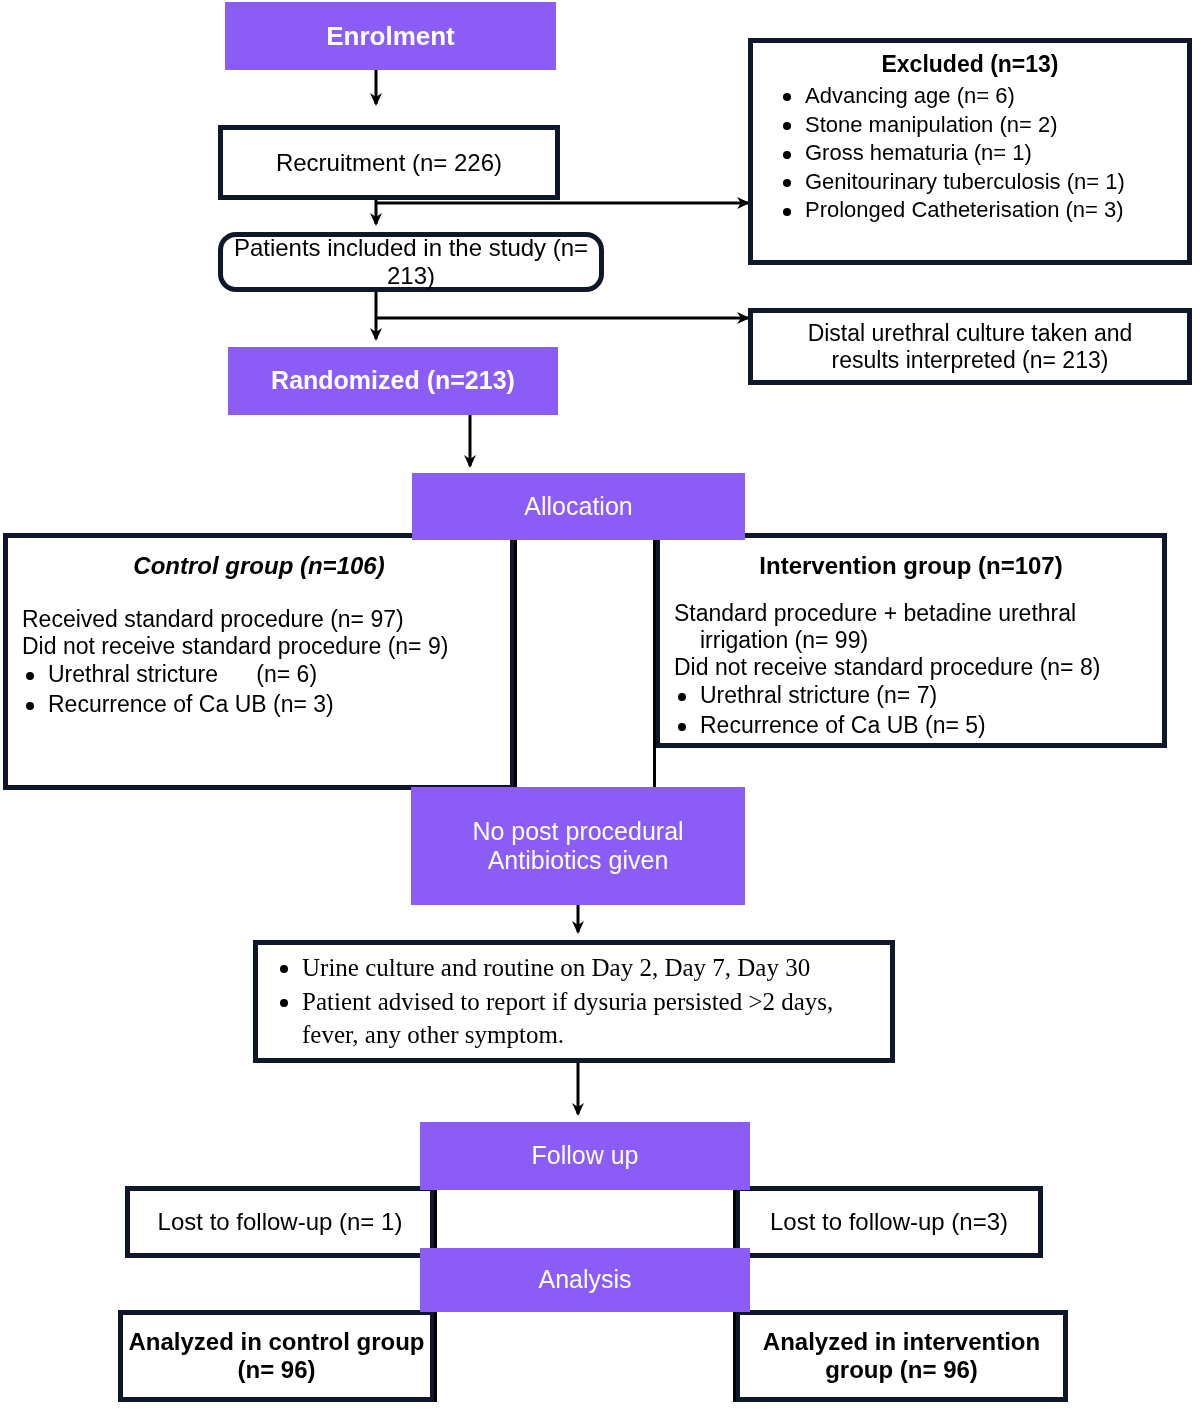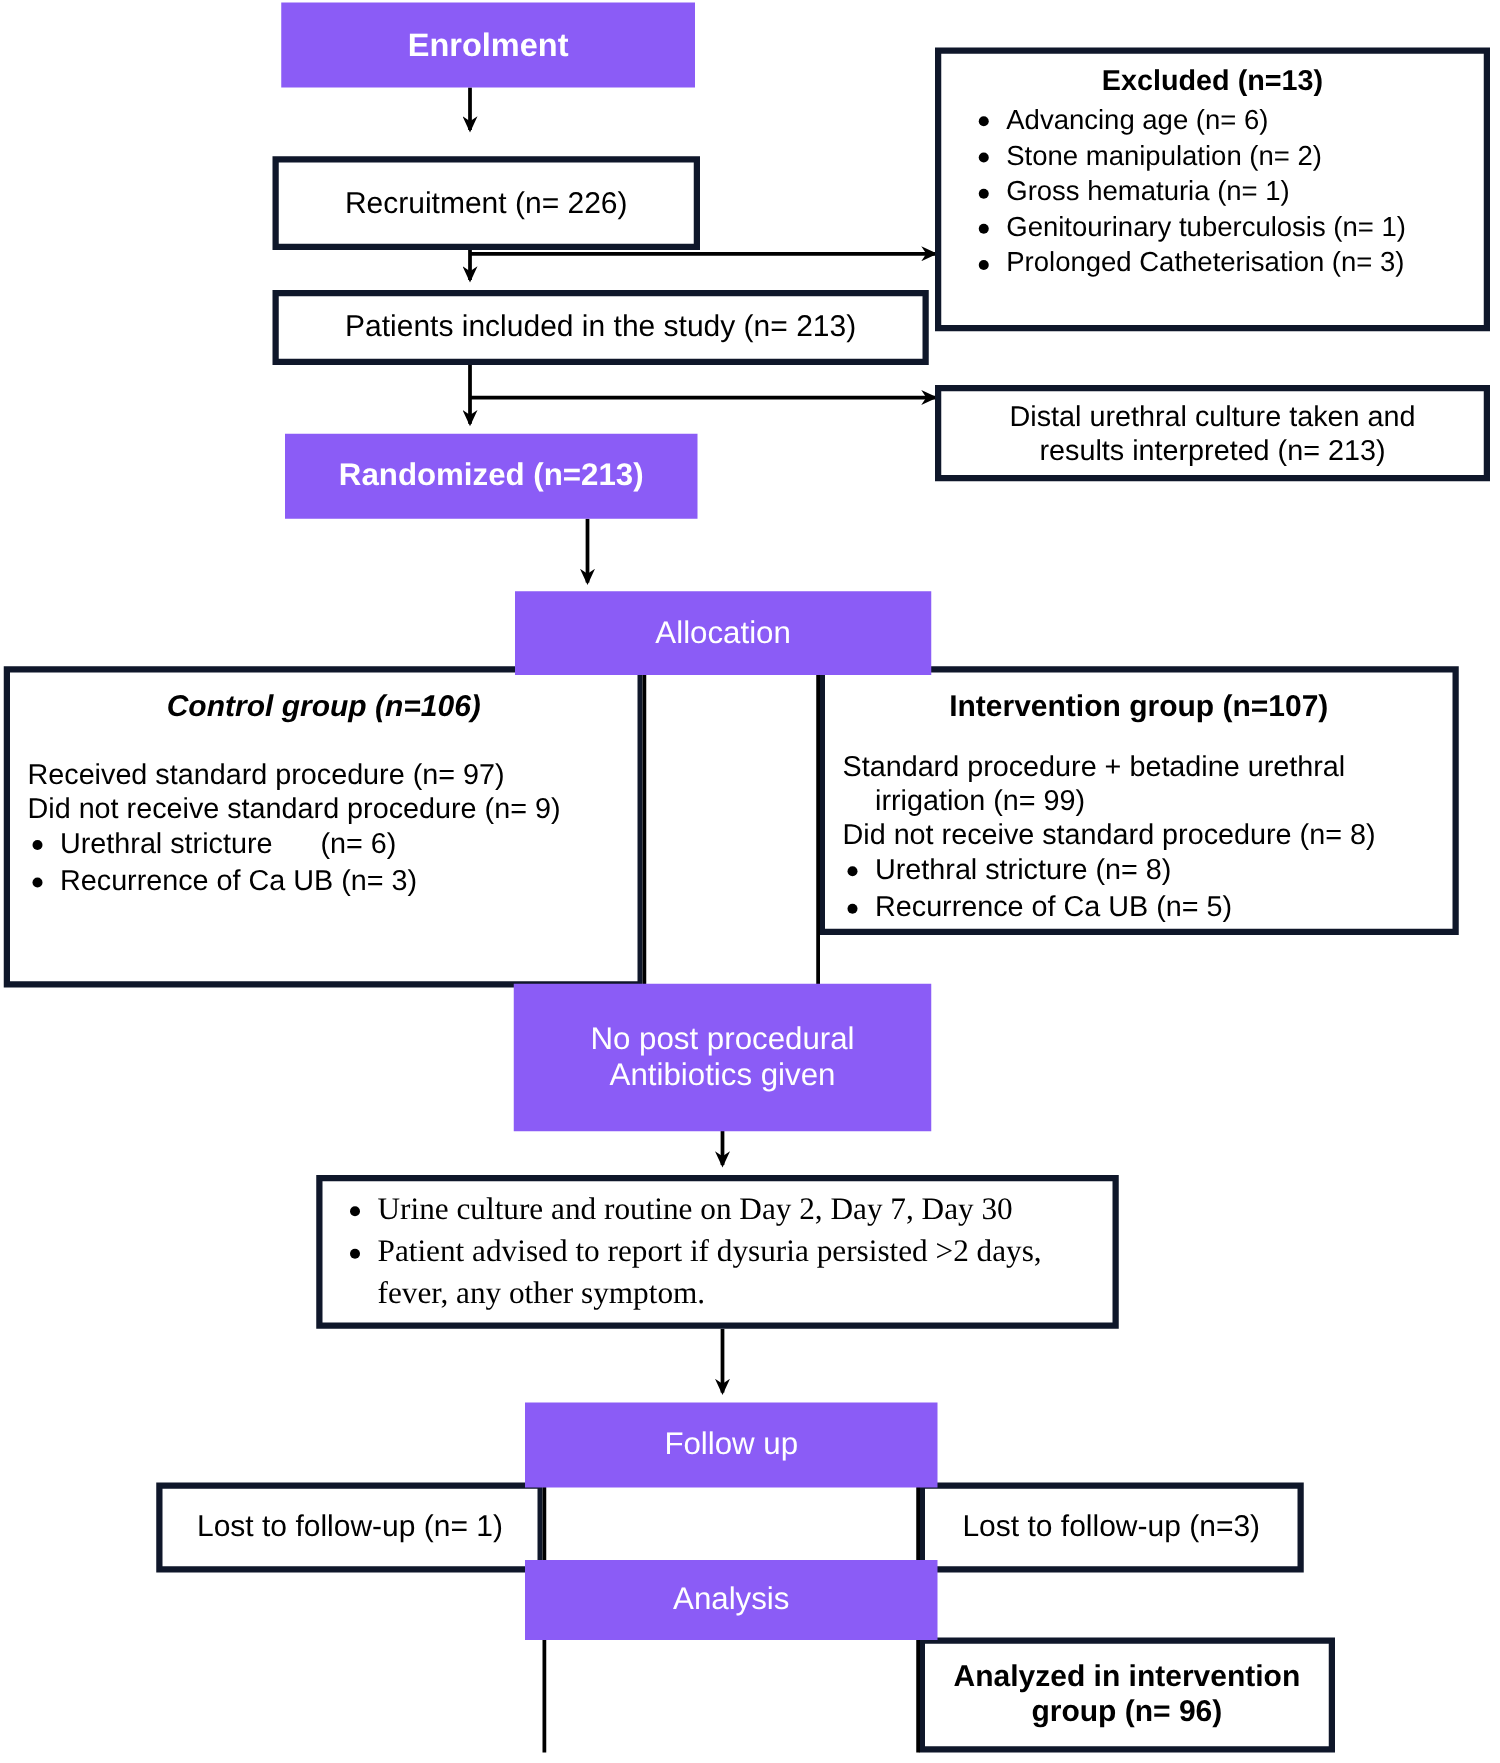--- a/index.html
+++ b/index.html
@@ -73,21 +73,21 @@
   </svg>
 
   <div class="box black" style="left:225px;top:2px;width:331px;height:68px;">
     <span class="t bold" style="font-size:26px;">Enrolment</span>
   </div>
 
   <div class="box" style="left:218px;top:125px;width:342px;height:75px;">
     <span class="t ctr" style="font-size:24px;">Recruitment (n= 226)</span>
   </div>
 
-  <div class="box" style="left:218px;top:232px;width:525px;height:60px;">
+  <div class="box" style="left:218px;top:232px;width:386px;height:60px;border-radius:18px;">
     <span class="t ctr" style="font-size:24px;">Patients included in the study (n= 213)</span>
   </div>
 
   <div class="box" style="left:748px;top:38px;width:444px;height:227px;justify-content:flex-start;">
     <span class="t ctr bold" style="font-size:23px;margin-top:8px;">Excluded (n=13)</span>
     <ul class="bl" style="font-size:22px;margin-top:4px;">
       <li>Advancing age (n= 6)</li>
       <li>Stone manipulation (n= 2)</li>
       <li>Gross hematuria (n= 1)</li>
       <li>Genitourinary tuberculosis (n= 1)</li>
@@ -116,21 +116,21 @@
     </div>
   </div>
 
   <div class="box" style="left:655px;top:533px;width:512px;height:215px;justify-content:flex-start;">
     <span class="t ctr bold" style="font-size:24px;margin-top:14px;">Intervention group (n=107)</span>
     <div class="pad" style="font-size:23px;margin-top:20px;">
       <span class="t">Standard procedure + betadine urethral</span>
       <span class="t" style="padding-left:26px;">irrigation (n= 99)</span>
       <span class="t">Did not receive standard procedure (n= 8)</span>
       <ul class="bl" style="padding-left:4px;">
-        <li>Urethral stricture (n= 8)</li>
+        <li>Urethral stricture (n= 7)</li>
         <li>Recurrence of Ca UB (n= 5)</li>
       </ul>
     </div>
   </div>
 
   <div class="box" style="left:514px;top:533px;width:142px;height:257px;border-left:3px solid #000;border-right:3px solid #000;border-top:none;border-bottom:none;"></div>
 
   <div class="box black" style="left:412px;top:473px;width:333px;height:67px;">
     <span class="t" style="font-size:25px;">Allocation</span>
   </div>
@@ -154,20 +154,24 @@
   <div class="box" style="left:735px;top:1186px;width:308px;height:72px;">
     <span class="t ctr" style="font-size:24px;">Lost to follow-up (n=3)</span>
   </div>
 
   <div class="box" style="left:434px;top:1186px;width:302px;height:72px;border-left:3px solid #000;border-right:3px solid #000;border-top:none;border-bottom:none;"></div>
 
   <div class="box black" style="left:420px;top:1122px;width:330px;height:68px;">
     <span class="t" style="font-size:25px;text-align:center;">Follow up</span>
   </div>
 
+  <div class="box" style="left:118px;top:1310px;width:317px;height:92px;">
+    <span class="t ctr bold" style="font-size:24px;">Analyzed in control group</span>
+    <span class="t ctr bold" style="font-size:24px;">(n= 96)</span>
+  </div>
 
   <div class="box" style="left:735px;top:1310px;width:333px;height:92px;">
     <span class="t ctr bold" style="font-size:24px;">Analyzed in intervention</span>
     <span class="t ctr bold" style="font-size:24px;">group (n= 96)</span>
   </div>
 
   <div class="box" style="left:434px;top:1310px;width:302px;height:92px;border-left:3px solid #000;border-right:3px solid #000;border-top:none;border-bottom:none;"></div>
 
   <div class="box black" style="left:420px;top:1248px;width:330px;height:64px;">
     <span class="t" style="font-size:25px;">Analysis</span>

